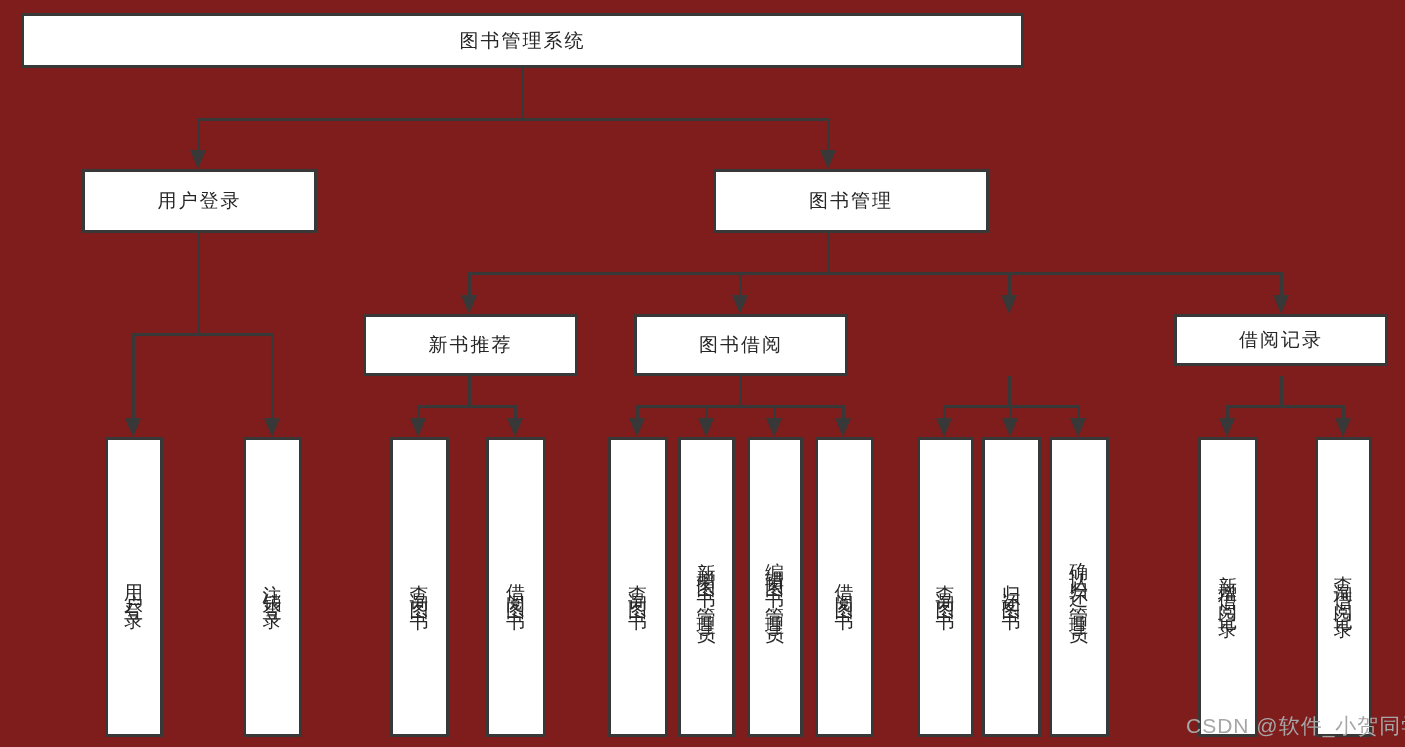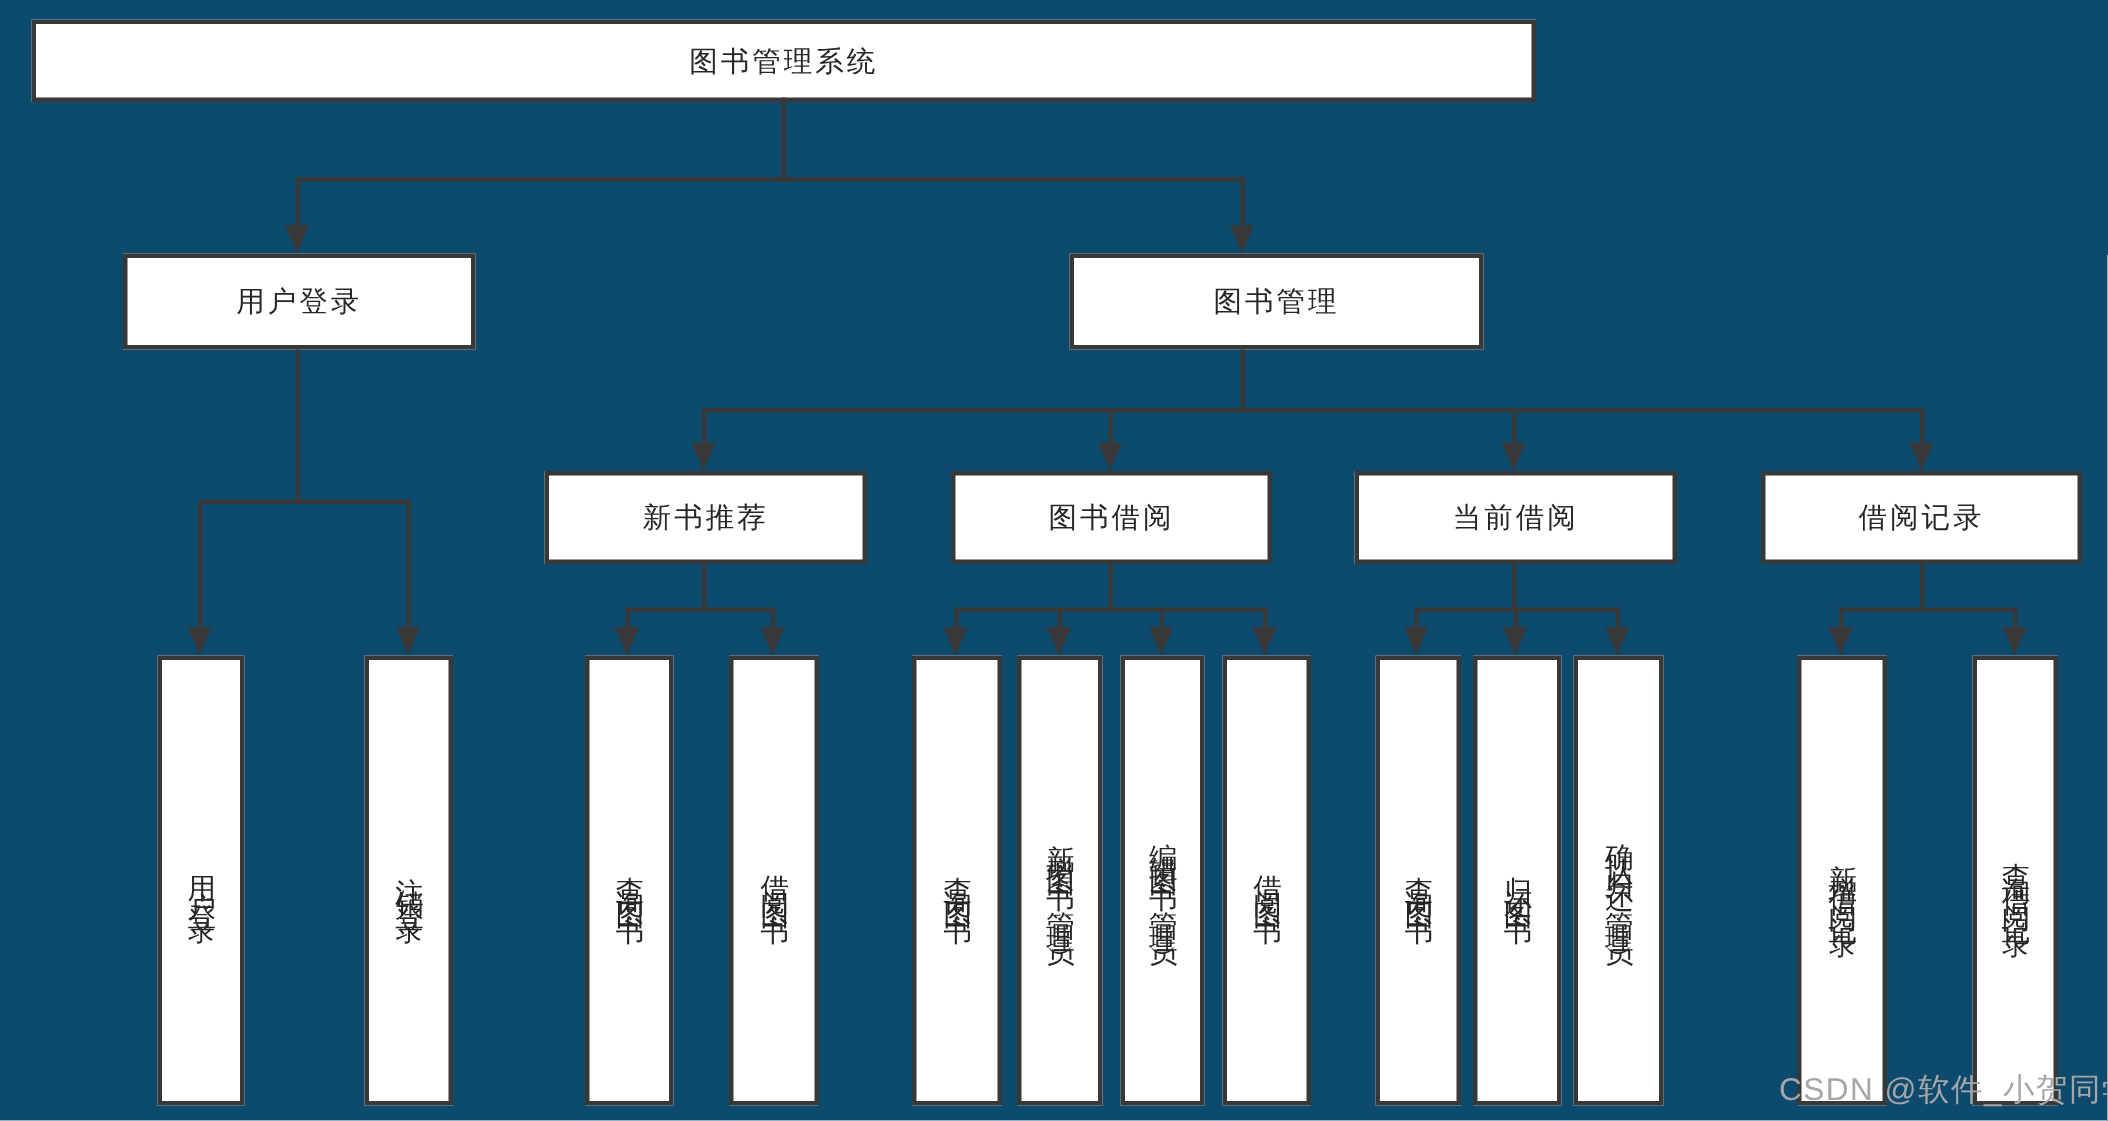--- a/index.html
+++ b/index.html
@@ -1,20 +1,20 @@
 <!DOCTYPE html>
 <html><head>
 <meta charset="utf-8">
 <style>
   html, body { margin: 0; padding: 0; background: #ffffff; }
   .canvas {
     position: relative;
     width: 1405px;
     height: 747px;
-    background: #0c4a6e;
+    background: #7f1d1d;
     font-family: "Liberation Sans", "DejaVu Sans", sans-serif;
     overflow: hidden;
   }
   .box {
     position: absolute;
     box-sizing: border-box;
     border: 3px solid #383838;
     background: #ffffff;
     display: flex;
     align-items: center;
@@ -90,24 +90,21 @@
   <div class="arrow" style="left:1001px; top:295px;"></div>
   <div class="vline" style="left:1280px; top:272px; height:26px;"></div>
   <div class="arrow" style="left:1273px; top:295px;"></div>
 
   <div class="box" style="left:634px; top:314px; width:214px; height:62px;">
     <span class="h-label">图书借阅</span>
   </div>
   <div class="box" style="left:363px; top:314px; width:215px; height:62px;">
     <span class="h-label">新书推荐</span>
   </div>
-  <div class="box" style="left:903px; top:314px; width:215px; height:62px;">
-    <span class="h-label">当前借阅</span>
-  </div>
-  <div class="box" style="left:1174px; top:314px; width:214px; height:62px;">
+  <div class="box" style="left:1174px; top:314px; width:214px; height:52px;">
     <span class="h-label">借阅记录</span>
   </div>
 
   <div class="vline" style="left:468px; top:376px; height:32px;"></div>
   <div class="hline" style="left:417px; top:405px; width:100px;"></div>
   <div class="vline" style="left:417px; top:405px; height:14px;"></div>
   <div class="arrow" style="left:410px; top:418px;"></div>
   <div class="vline" style="left:514px; top:405px; height:14px;"></div>
   <div class="arrow" style="left:507px; top:418px;"></div>
 

